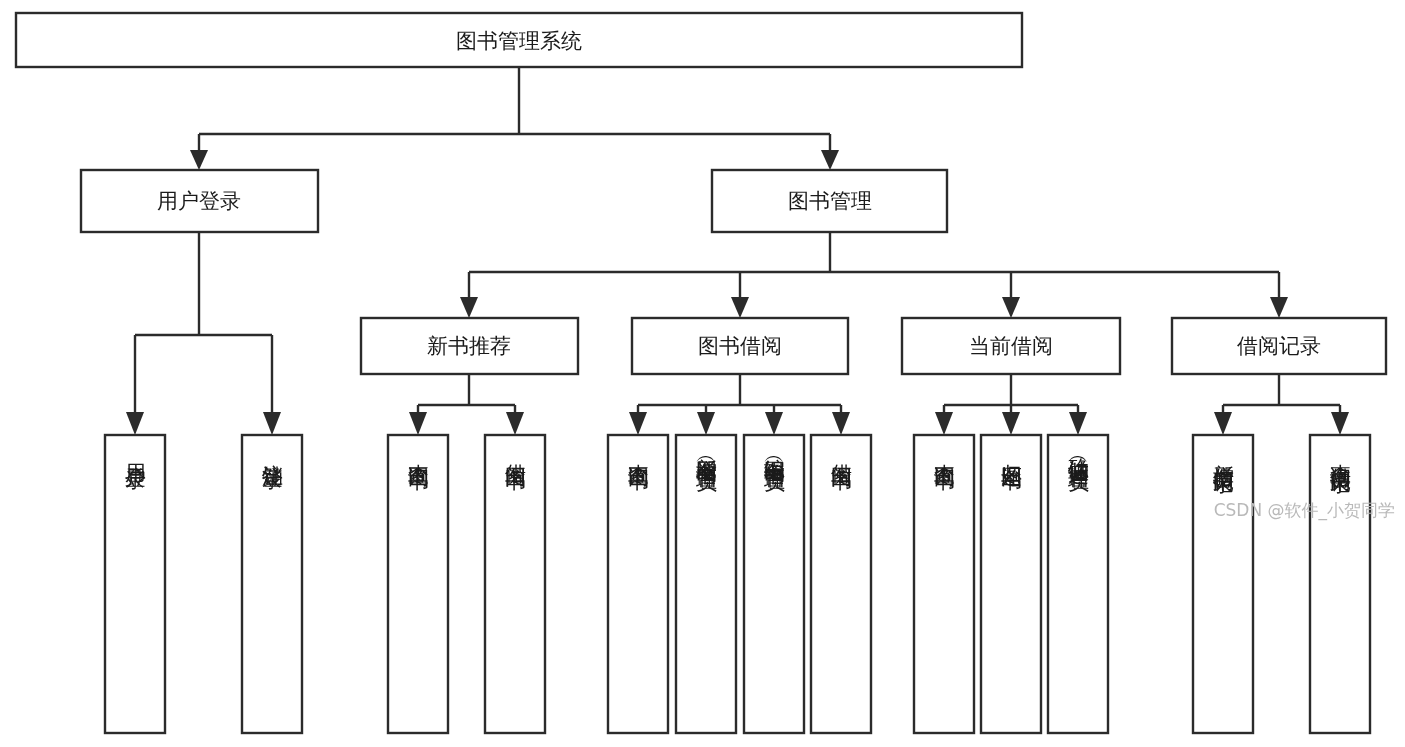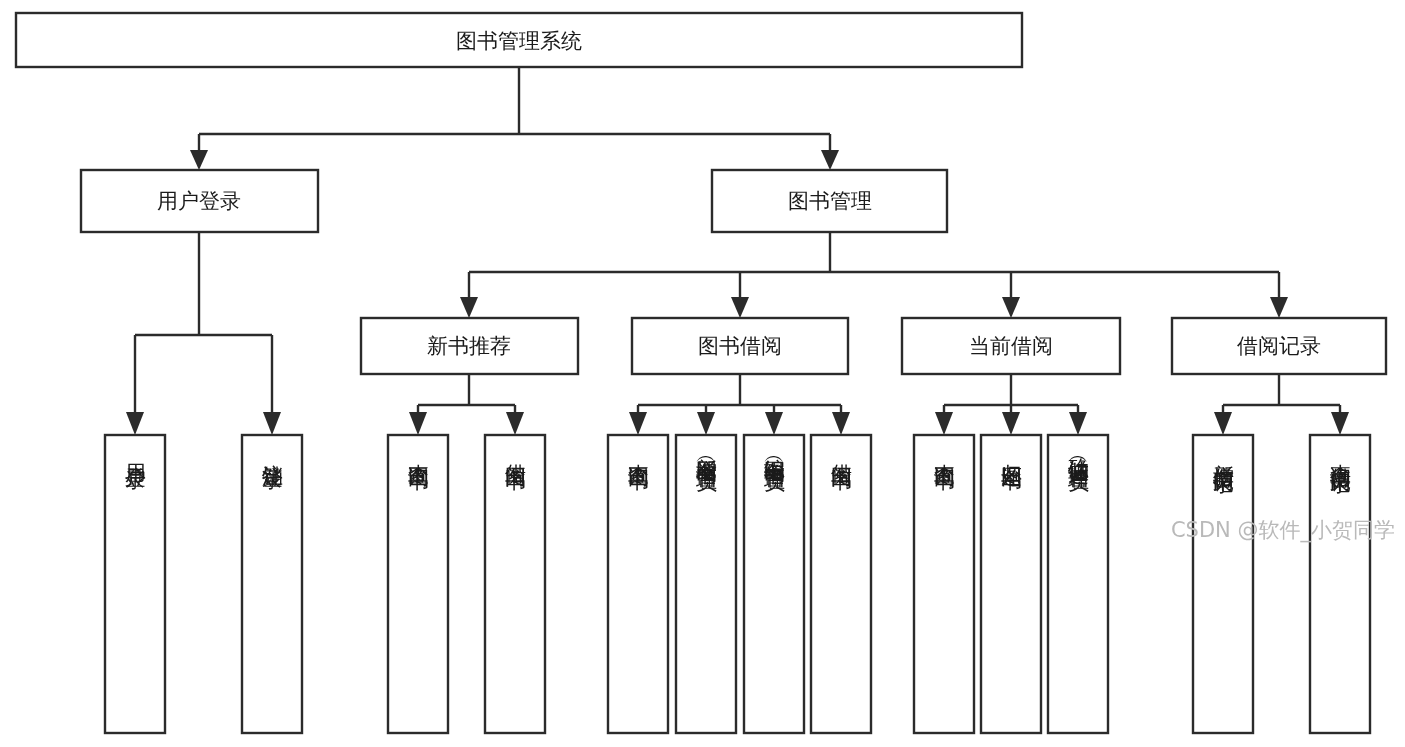--- a/index.html
+++ b/index.html
@@ -62,23 +62,23 @@
     font-family: "DejaVu Sans", "Liberation Sans", sans-serif;
     font-size: 21px;
     line-height: 1.0;
     color: #1b1b1b;
     letter-spacing: 2px;
     white-space: nowrap;
   }
   .watermark {
     position: absolute;
     right: 10px;
-    bottom: 0;
-    font-family: "DejaVu Sans", "Liberation Sans", sans-serif;
-    font-size: 21px;
+    bottom: 22px;
+    font-family: "DejaVu Sans", "Liberation Sans", sans-serif;
+    font-size: 17px;
     color: #b9b9b9;
     white-space: nowrap;
     pointer-events: none;
   }
 </style>
 </head>
 <body>
 
 <div id="diagram-root">
 

